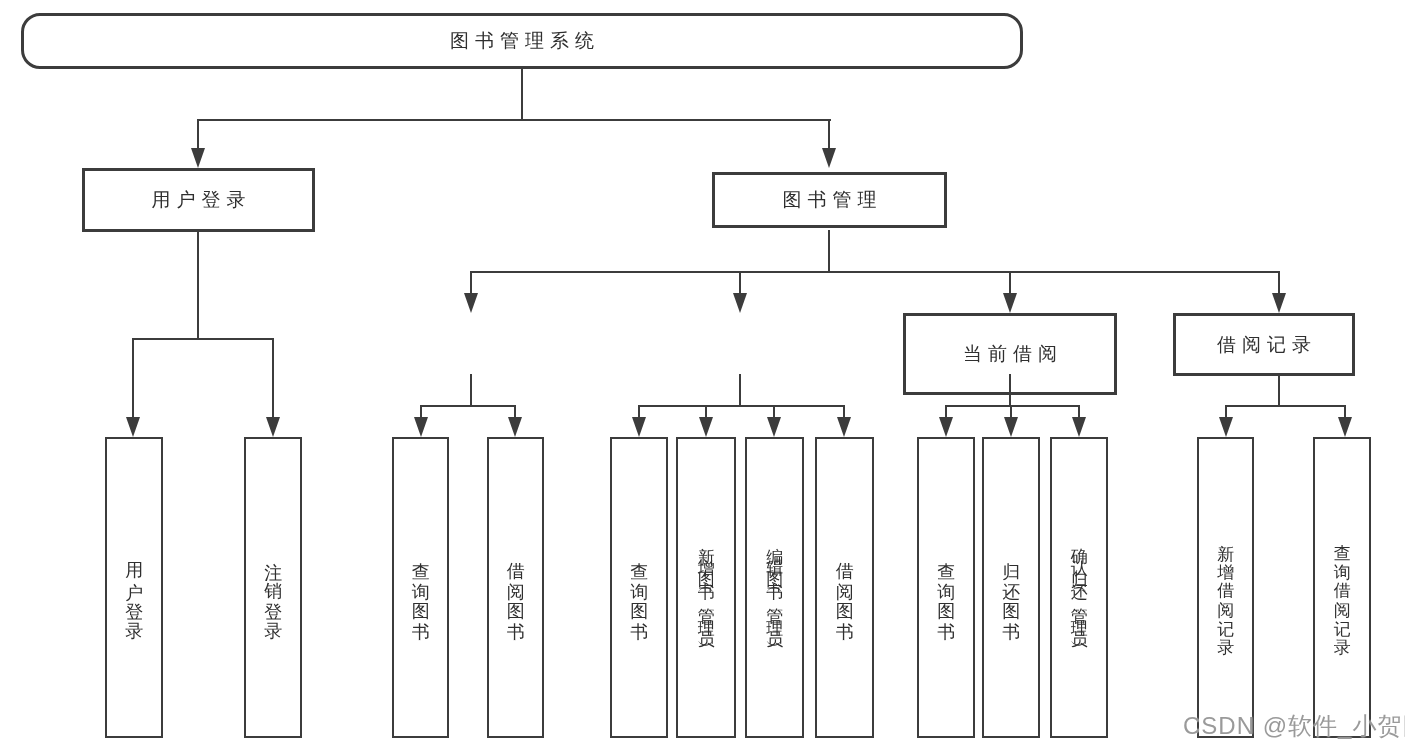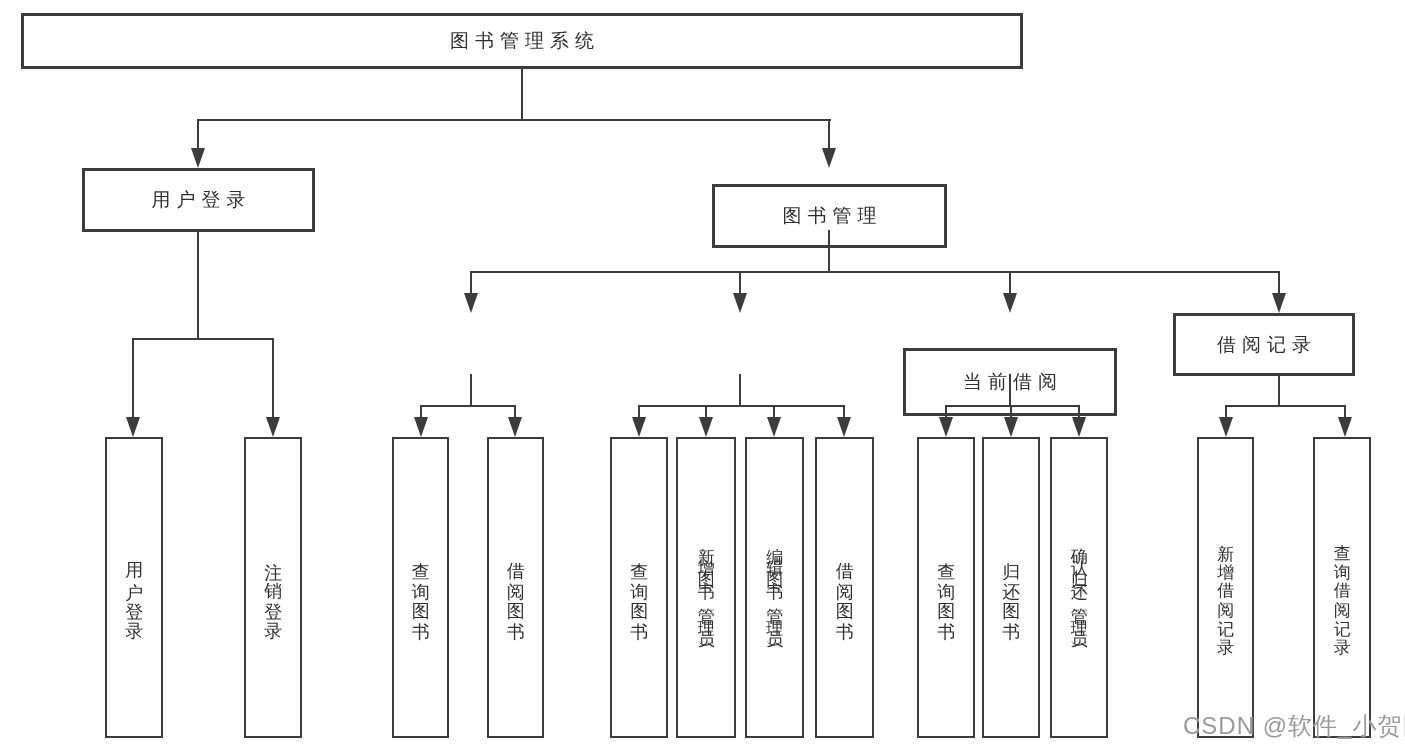--- a/index.html
+++ b/index.html
@@ -28,26 +28,26 @@
     position:absolute; left:1183px; top:710px; z-index:10;
     font-size:24px; color:rgba(145,145,145,0.92); letter-spacing:1px;
     text-shadow:0 0 2px #ffffff; white-space:nowrap;
   }
 </style>
 </head>
 <body>
 
 <div class="canvas">
 
-  <div class="box" style="left:21px; top:13px; width:1002px; height:56px;">图书管理系统</div>
+  <div class="box" style="left:21px; top:13px; width:1002px; height:56px;border-radius:19px;">图书管理系统</div>
 
   <div class="box" style="left:82px; top:168px; width:233px; height:64px;">用户登录</div>
-  <div class="box" style="left:712px; top:184px; width:235px; height:64px;text-align:center;">图书管理</div>
+  <div class="box" style="left:712px; top:172px; width:235px; height:56px;text-align:center;">图书管理</div>
 
-  <div class="box" style="left:903px; top:313px; width:214px; height:68px;margin-top:35px;">当前借阅</div>
+  <div class="box" style="left:903px; top:313px; width:214px; height:82px;">当前借阅</div>
   <div class="box" style="left:1173px; top:313px; width:182px; height:63px;">借阅记录</div>
 
   <div class="box leaf" style="left:105px; top:437px; width:58px; height:301px;">
     <span>用户登录</span>
   </div>
   <div class="box leaf" style="left:244px; top:437px; width:58px; height:301px;">
     <span>注销登录</span>
   </div>
 
   <div class="box leaf" style="left:392px; top:437px; width:57px; height:301px;">

